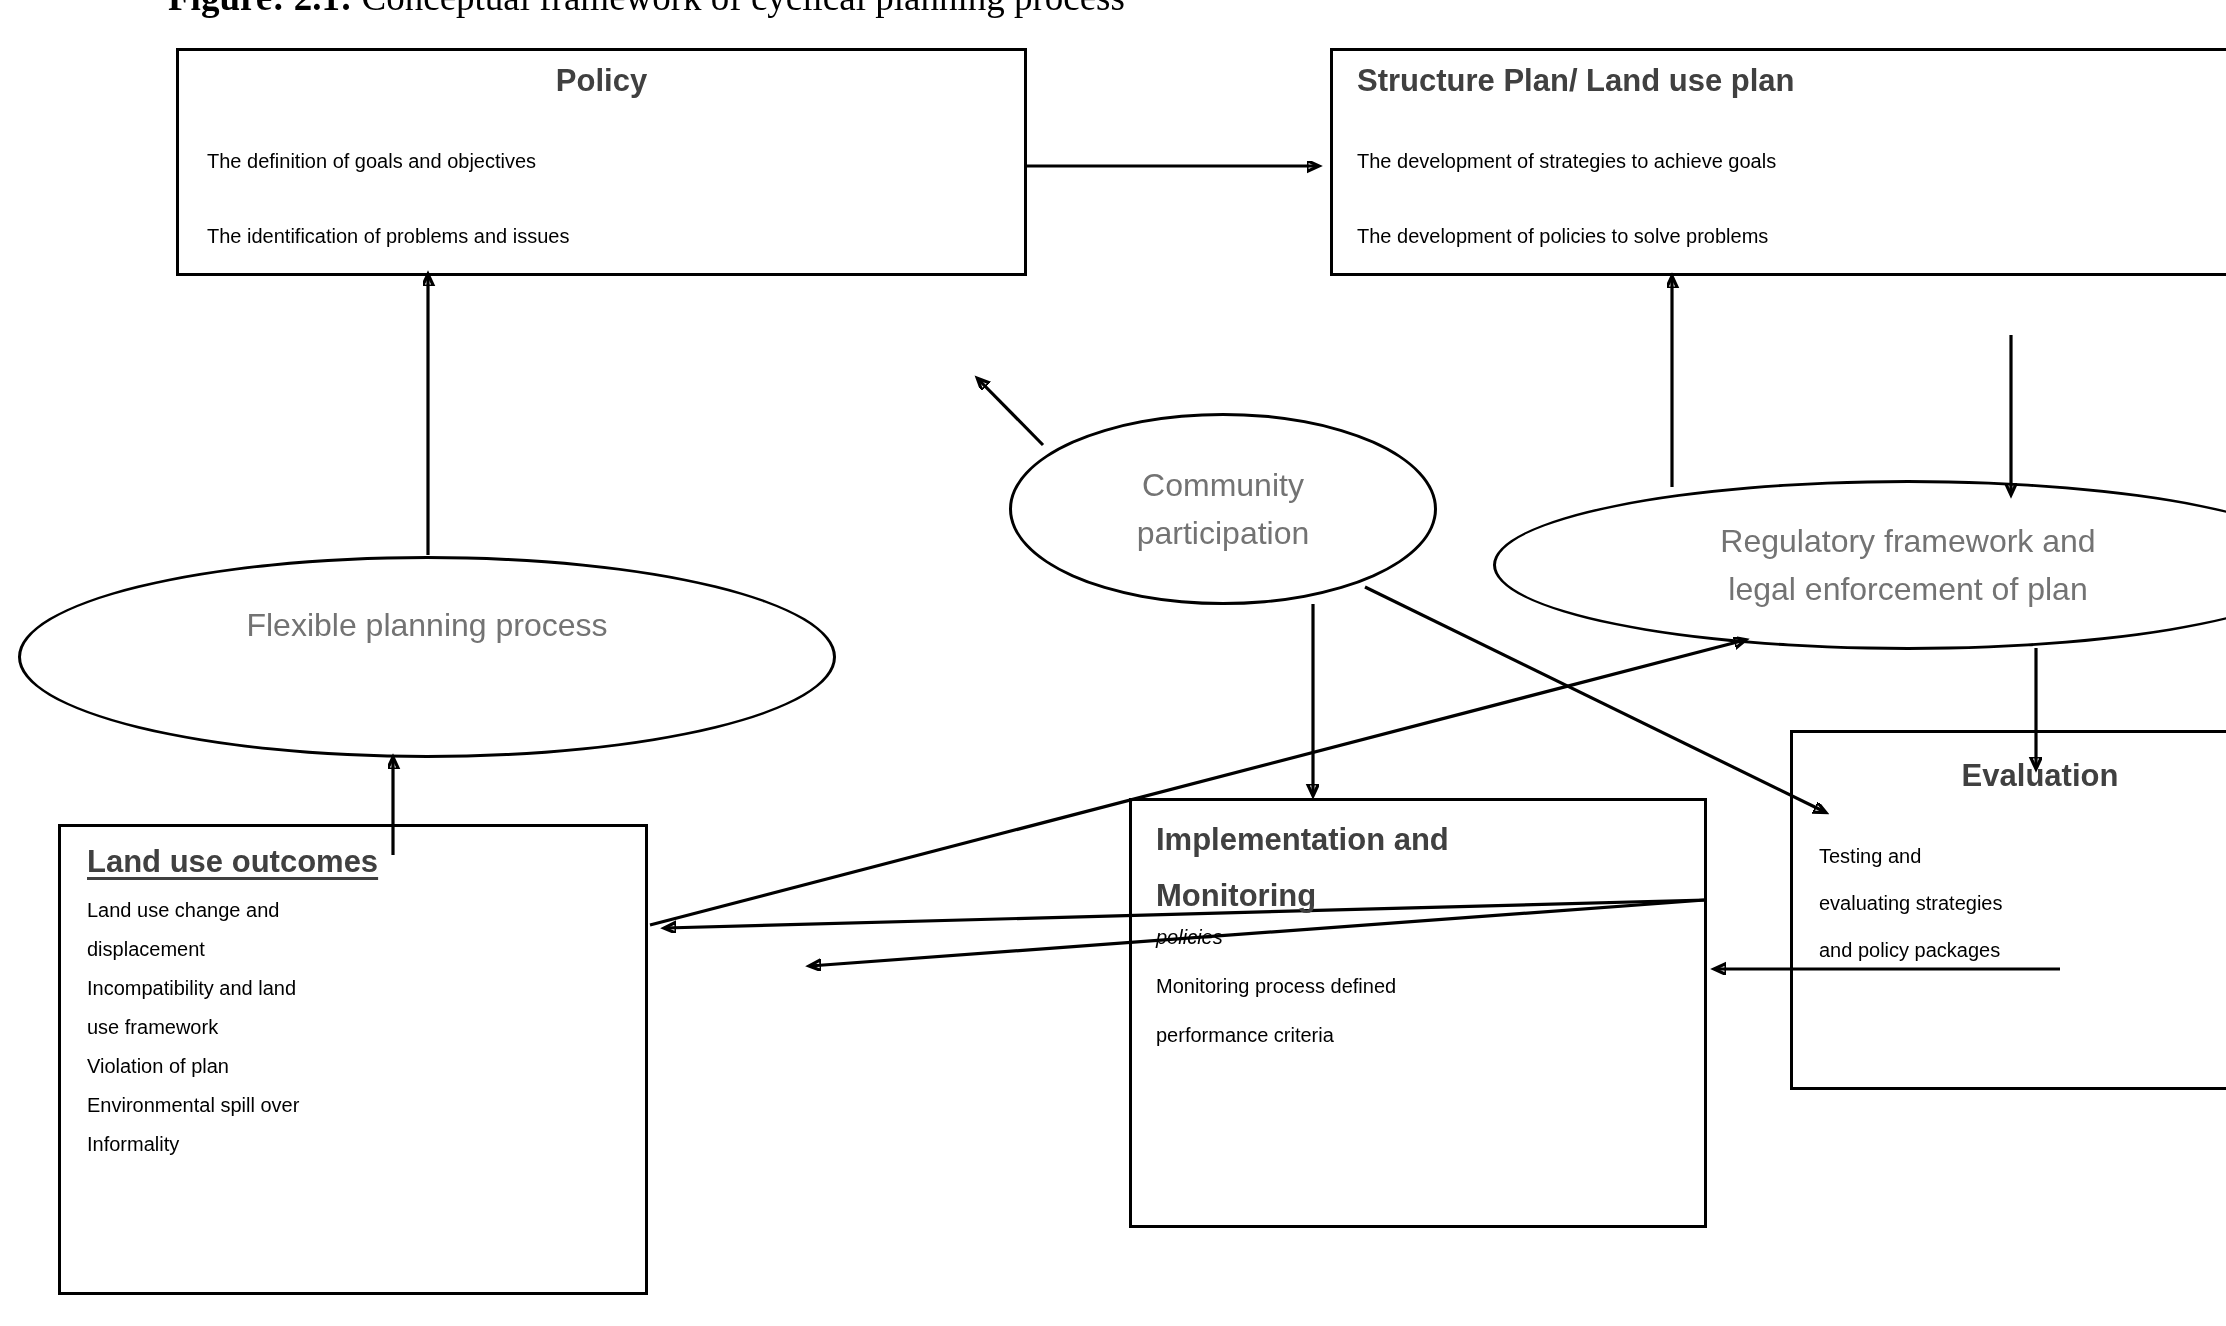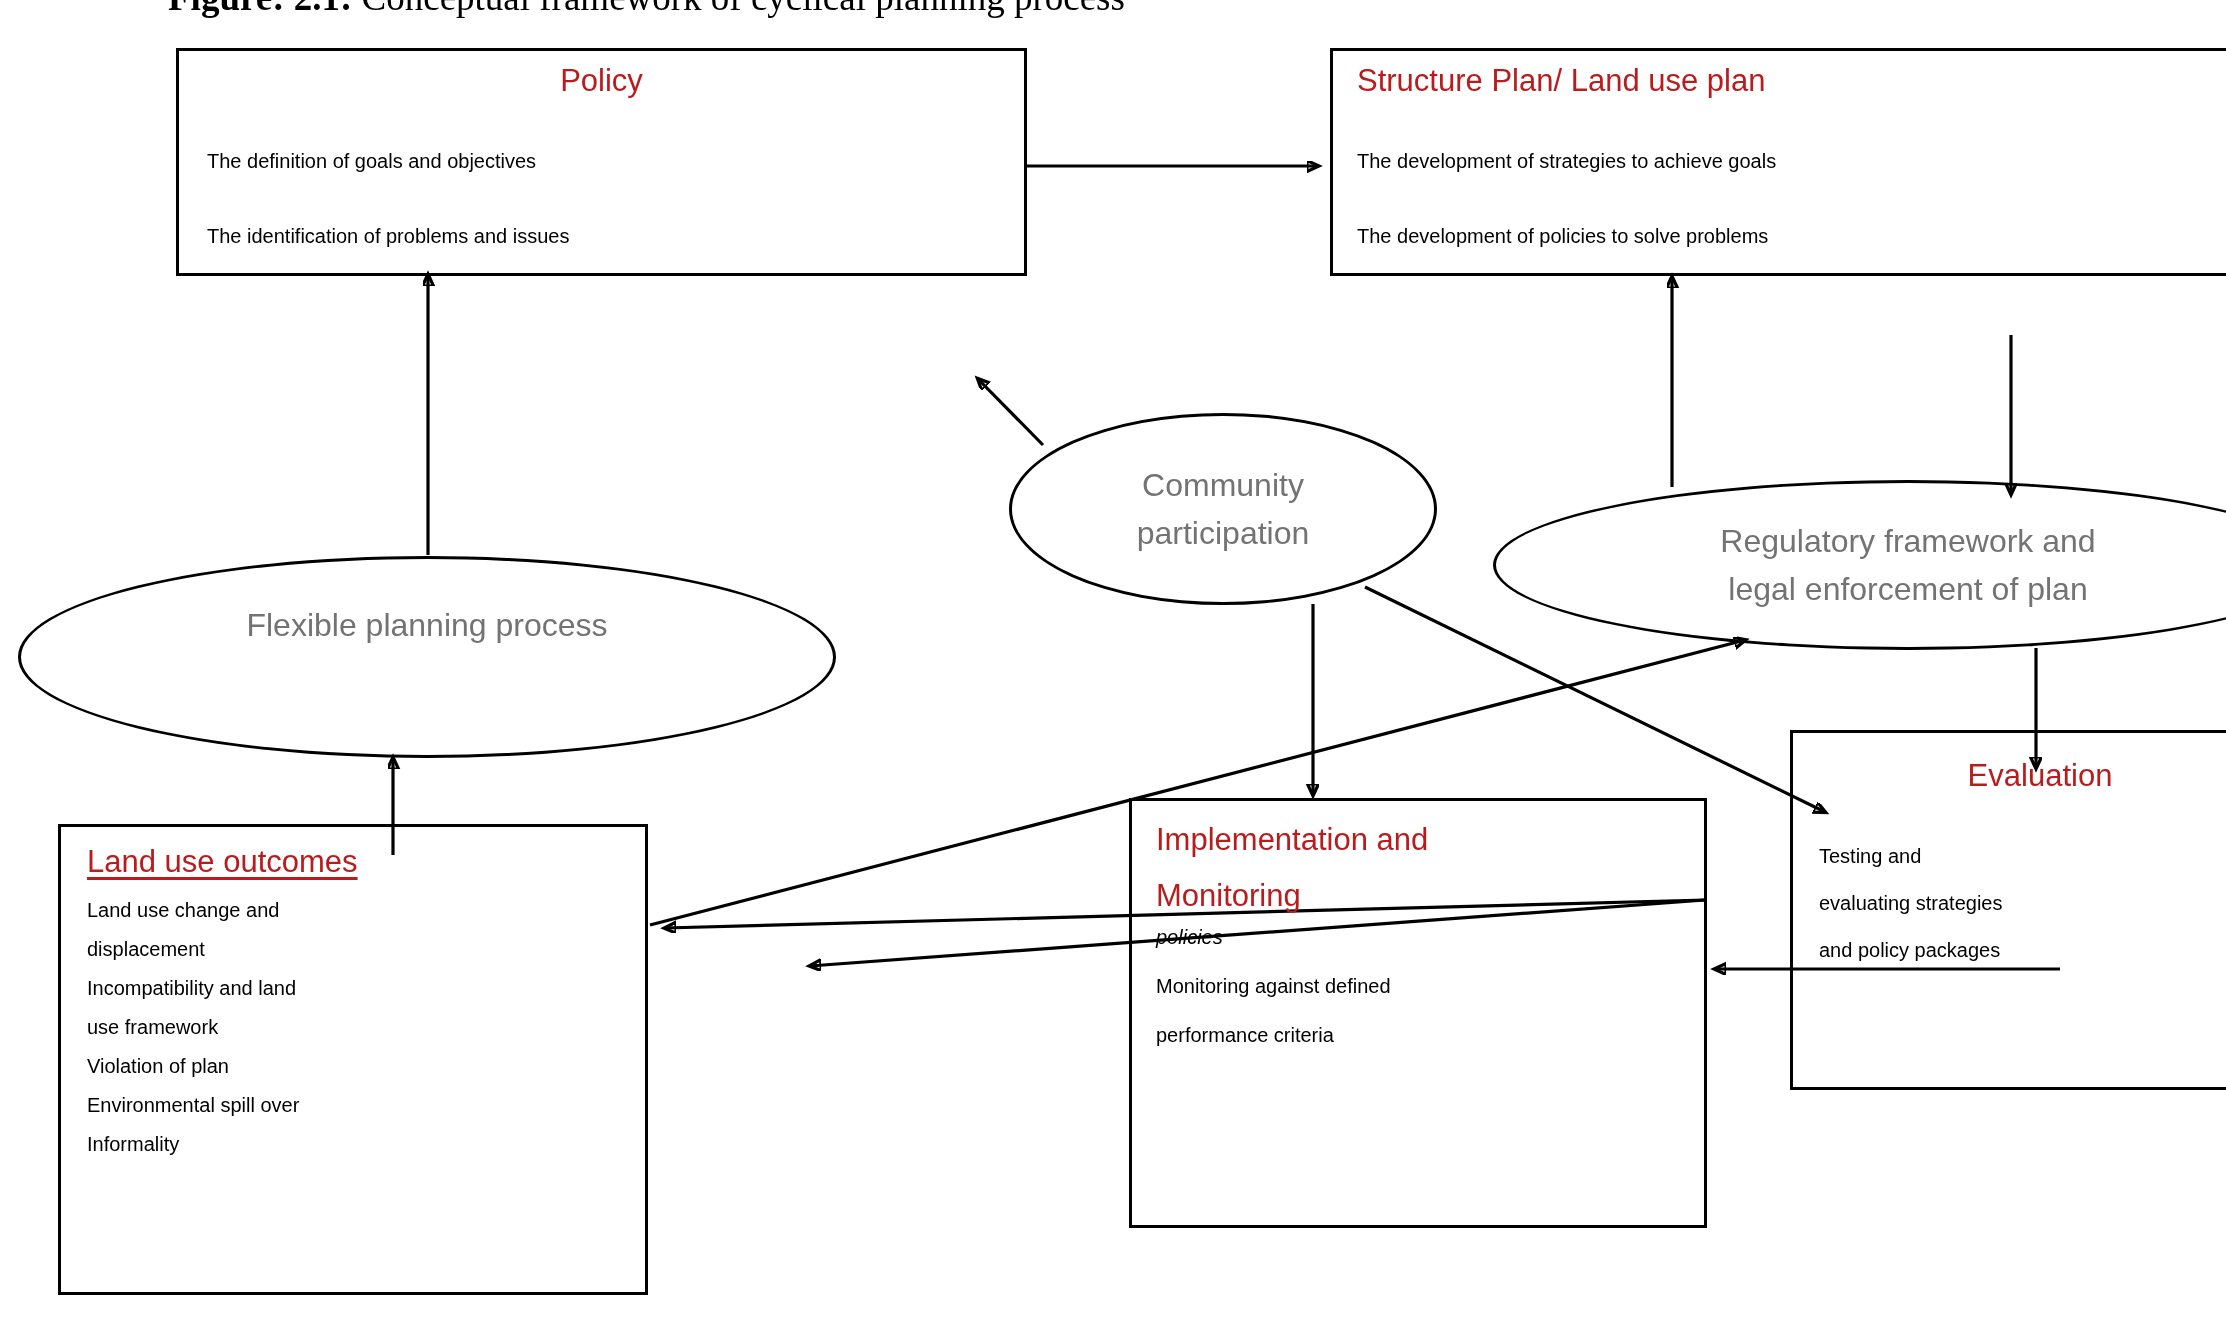--- a/index.html
+++ b/index.html
@@ -37,24 +37,24 @@
     border: 3px solid #000;
     background: transparent;
     z-index: 3;
   }
   .node-inner {
     position: absolute;
     left: 0; right: 0; top: 0;
     padding: 0;
   }
   .ttl {
-    font-weight: normal;
+    font-weight: bold;
     font-size: 31px;
     line-height: 34px;
-    color: #b91c1c;
+    color: #404040;
   }
   .ttl.center { text-align: center; }
   .ttl.left  { text-align: left; }
   .ttl.underline { text-decoration: underline; text-underline-offset: 5px; }
   .bodyline {
     font-size: 20px;
     line-height: 34px;
     color: #000;
   }
   
@@ -195,21 +195,21 @@
       <div class="bodyline" style="line-height:47px; white-space:nowrap;">evaluating strategies</div>
       <div class="bodyline" style="line-height:47px; white-space:nowrap;">and policy packages</div>
     </div>
   </div>
 
   <div class="node" style="left:1129px; top:798px; width:578px; height:430px;">
     <div class="node-inner" style="padding:22px 12px 0 24px;">
       <div class="ttl left">Implementation and</div>
       <div class="ttl left" style="margin-top:22px;">Monitoring</div>
       <div class="bodyline" style="line-height:49px;font-style:italic;">policies</div>
-      <div class="bodyline" style="line-height:49px;">Monitoring against defined</div>
+      <div class="bodyline" style="line-height:49px;">Monitoring process defined</div>
       <div class="bodyline" style="line-height:49px;">performance criteria</div>
     </div>
   </div>
 
   <div class="node" style="left:58px; top:824px; width:590px; height:471px;">
     <div class="node-inner" style="padding:18px 14px 0 26px;">
       <div class="ttl left underline">Land use outcomes</div>
       <div class="bodyline" style="margin-top:12px; line-height:39px;">Land use change and</div>
       <div class="bodyline" style="line-height:39px;">displacement</div>
       <div class="bodyline" style="line-height:39px;">Incompatibility and land</div>

